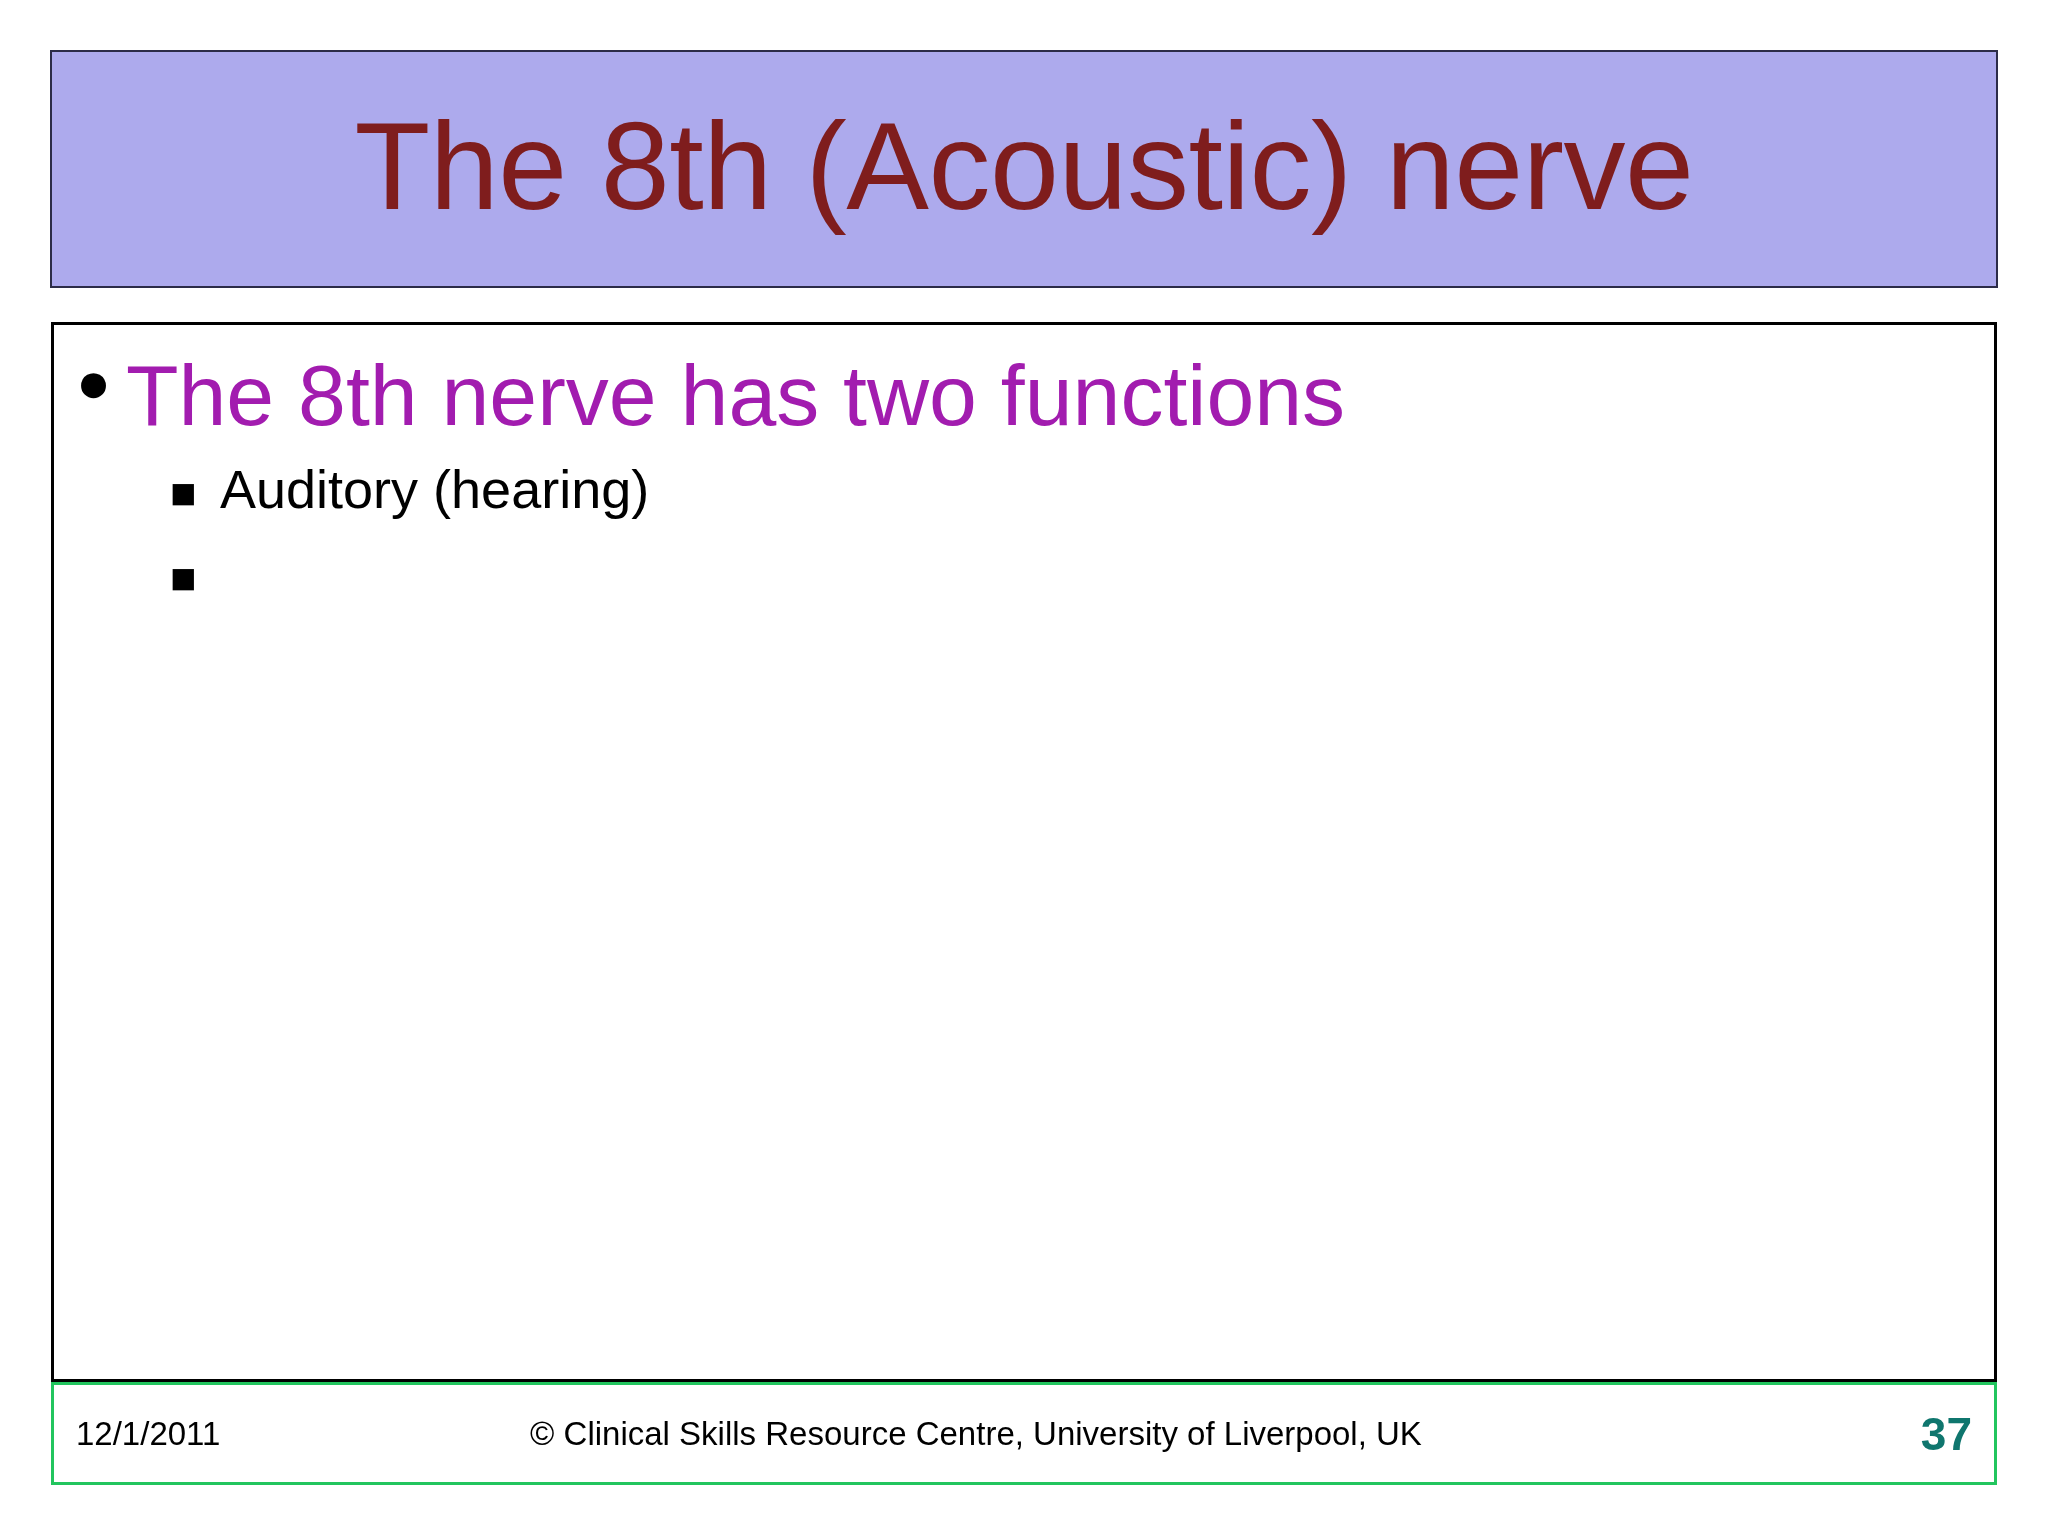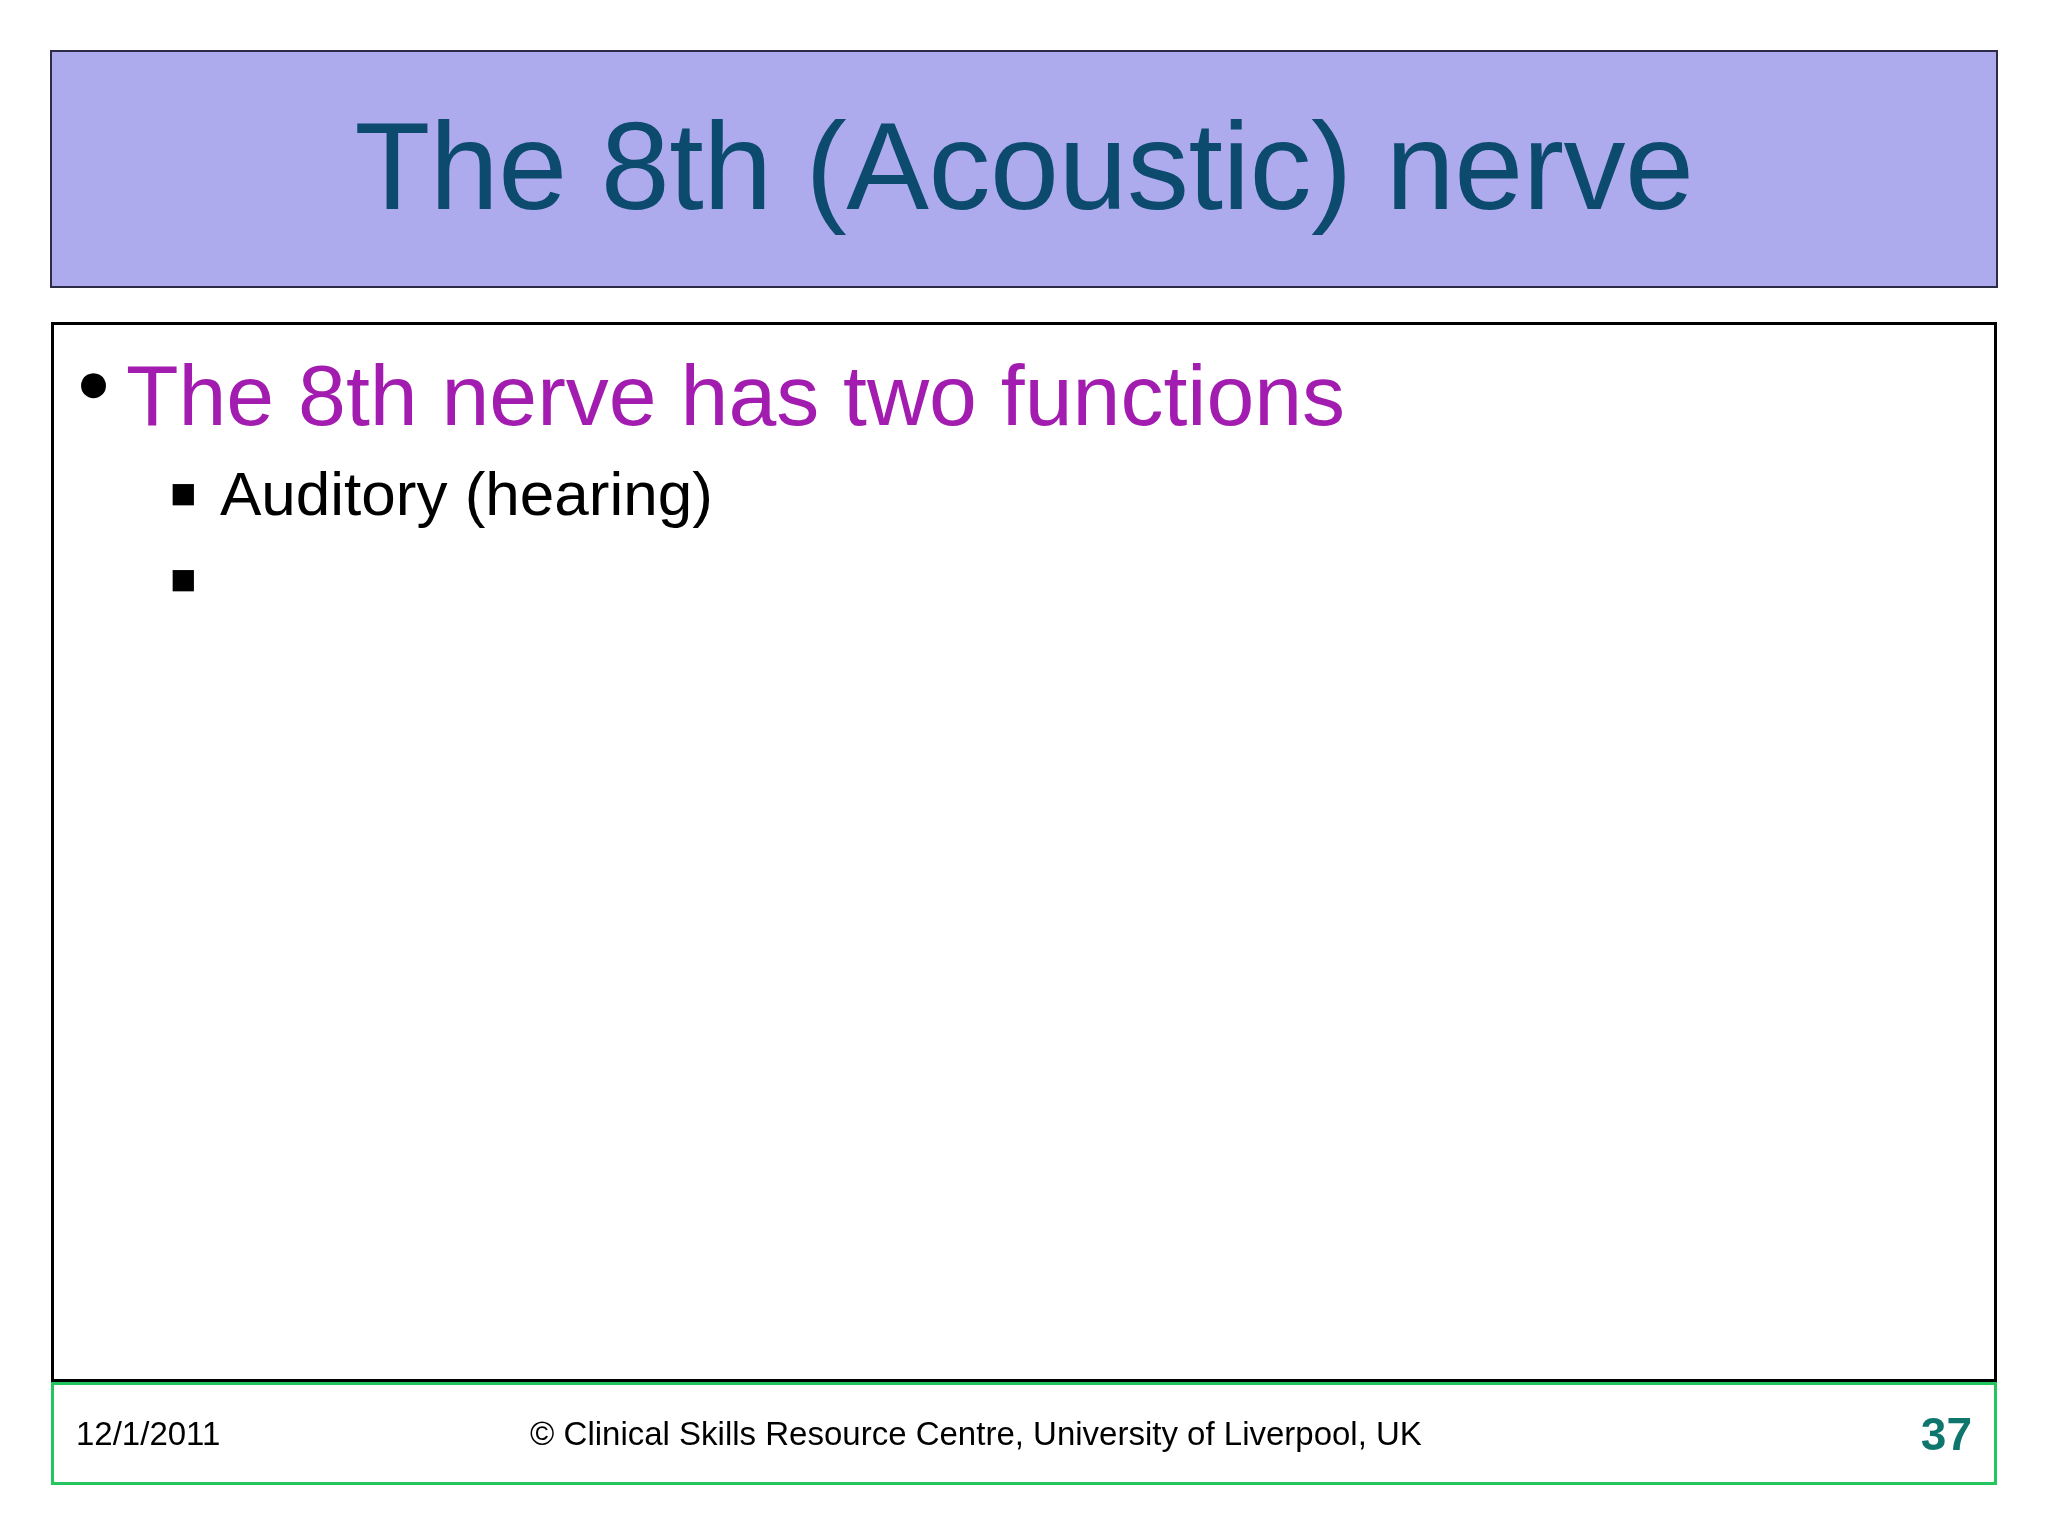--- a/index.html
+++ b/index.html
@@ -33,21 +33,21 @@
     border: 2px solid #2c2c48;
     box-sizing: border-box;
     display: flex;
     align-items: center;
     justify-content: center;
   }
   .title-text {
     font-family: "Liberation Sans", sans-serif;
     font-size: 124px;
     font-weight: 400;
-    color: #0c4a6e;
+    color: #7f1d1d;
     line-height: 1.05;
     letter-spacing: -0.5px;
     white-space: nowrap;
     padding-bottom: 6px;
   }
 
   
   .content-box {
     position: absolute;
     left: 51px;
@@ -103,21 +103,21 @@
   .lvl2 .marker {
     flex: 0 0 auto;
     width: 166px;
     box-sizing: border-box;
     padding-left: 116px;
     font-size: 44px;
     line-height: 1.55;
     color: #000000;
   }
   .lvl2 .label {
-    font-size: 62px;
+    font-size: 54px;
     line-height: 1.12;
     color: #000000;
     white-space: nowrap;
   }
 
   
   .footer-box {
     position: absolute;
     left: 51px;
     top: 1382px;

